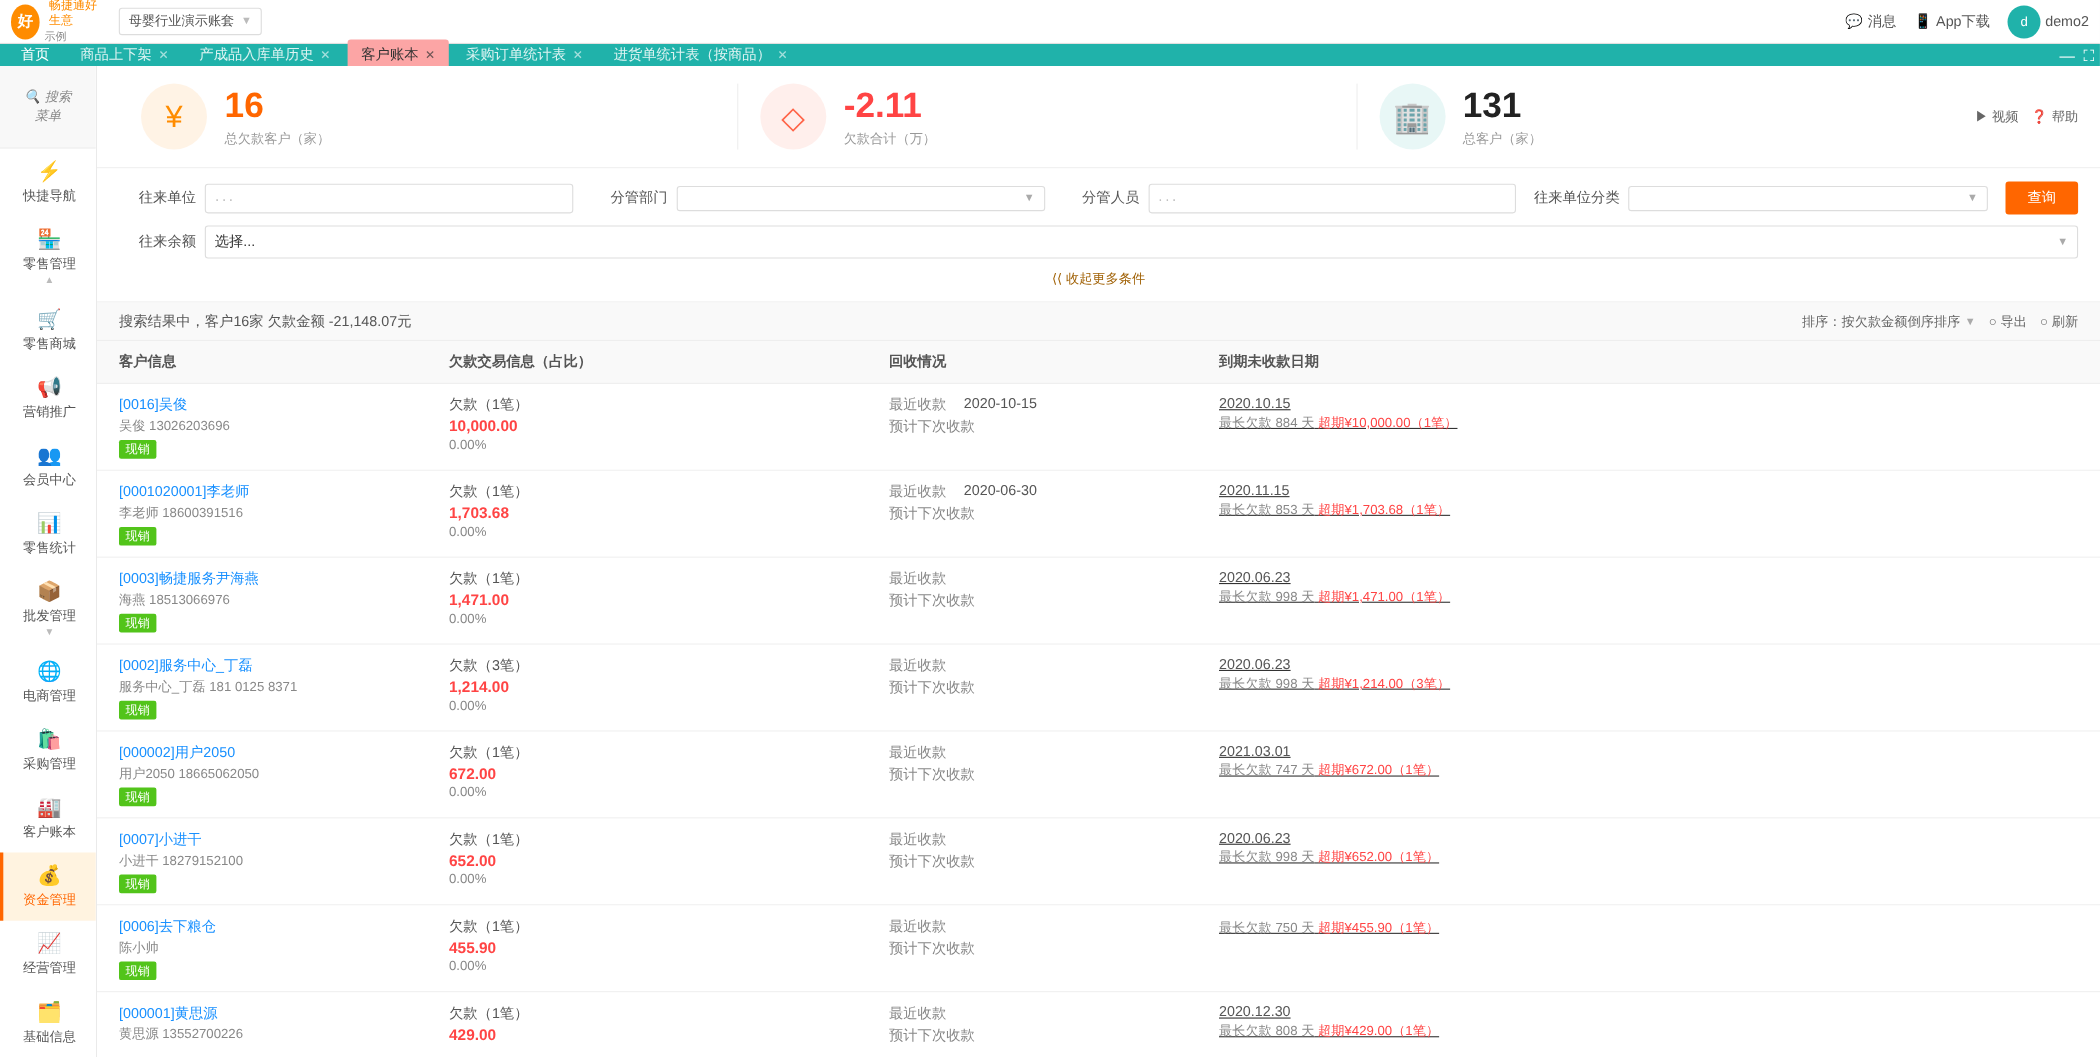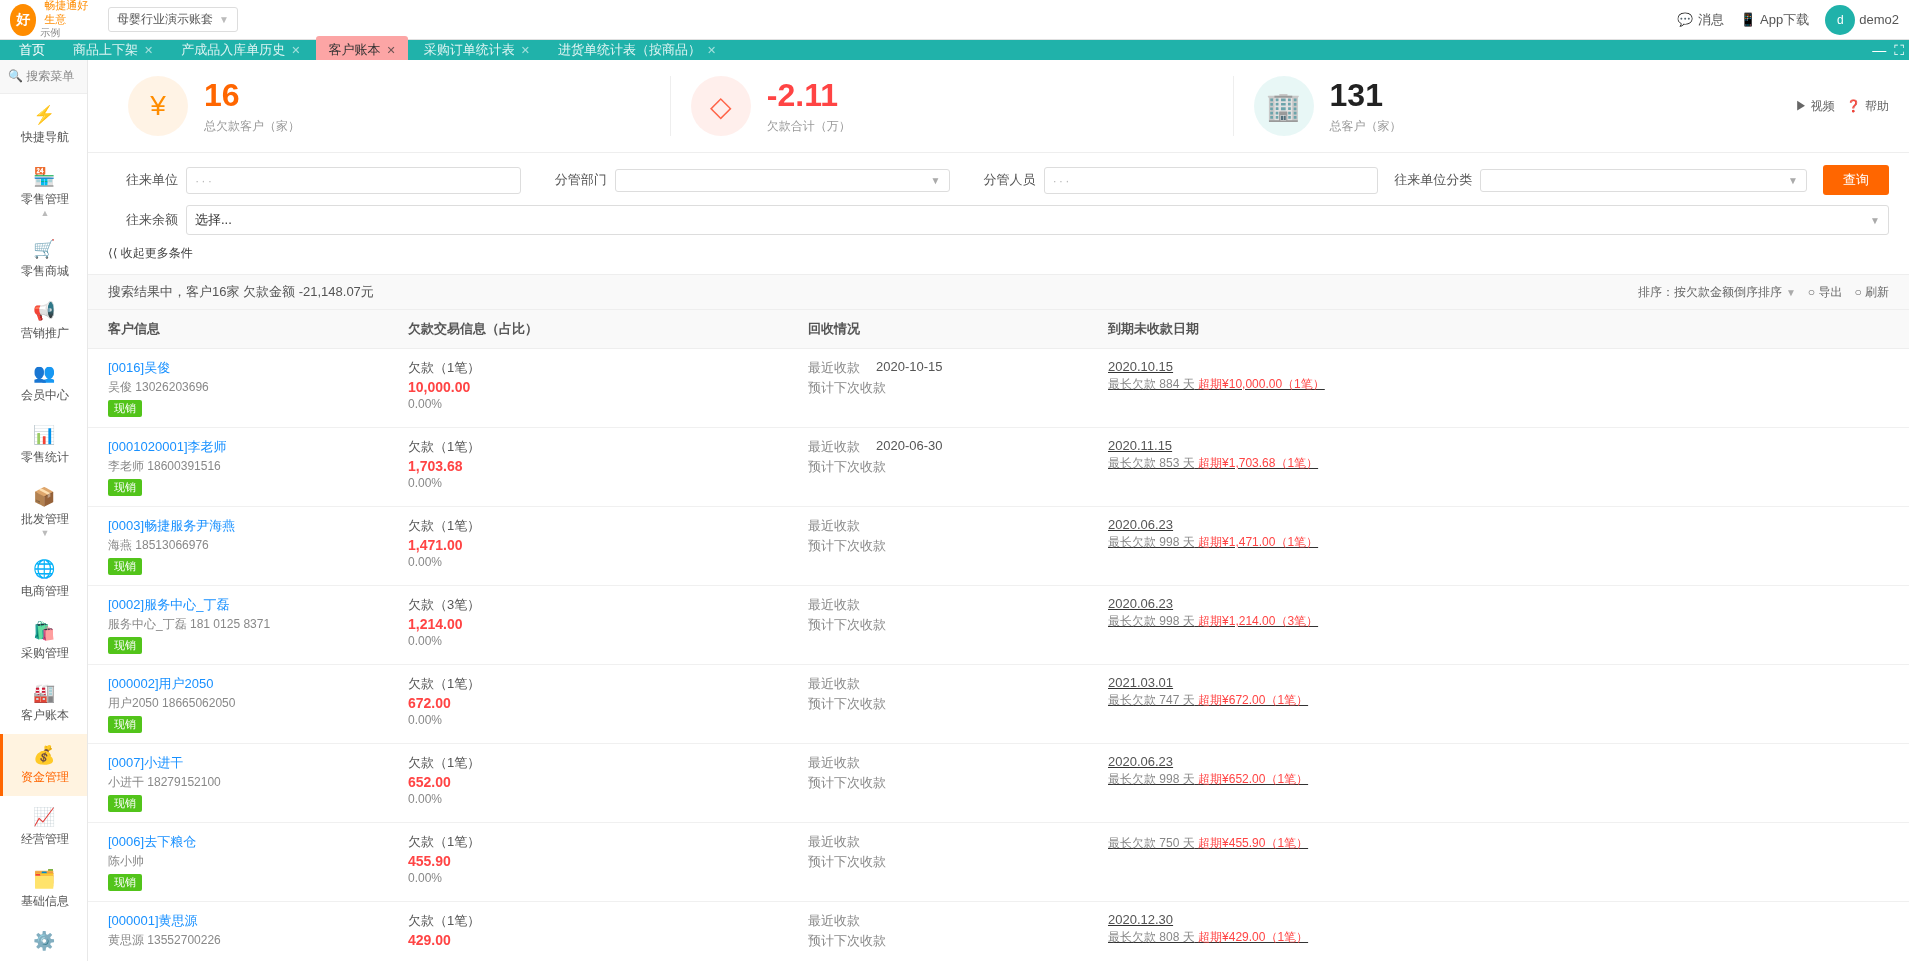--- a/index.html
+++ b/index.html
@@ -26,21 +26,21 @@
     .tab-actions { display: flex; align-items: center; gap: 8px; color: white; font-size: 16px; cursor: pointer; }
 
     
     .main-content { display: flex; flex: 1; overflow: hidden; }
 
     
     .sidebar { width: 88px; min-width: 88px; background: #fff; border-right: 1px solid #e8e8e8; display: flex; flex-direction: column; overflow-y: auto; }
     .sidebar-item { display: flex; flex-direction: column; align-items: center; padding: 10px 5px; cursor: pointer; color: #555; font-size: 12px; border-left: 3px solid transparent; }
     .sidebar-item.active { background: #fff3e0; color: #ff6600; border-left-color: #ff6600; }
     .sidebar-item .si-icon { font-size: 18px; margin-bottom: 3px; }
-    .sidebar-quick { background: #f8f8f8; border-bottom: 1px solid #eee; padding: 8px; font-size: 12px; color: #888; cursor: pointer; }
+    .sidebar-quick { background: #f8f8f8; border-bottom: 1px solid #eee; padding: 20px; text-align: center; font-size: 12px; color: #888; cursor: pointer; font-style: italic; }
 
     
     .content-area { flex: 1; overflow: auto; background: #f5f5f5; }
     .content-header { background: white; display: flex; align-items: center; padding: 16px 20px; border-bottom: 1px solid #eee; }
     .stat-card { display: flex; align-items: center; flex: 1; padding: 0 20px; }
     .stat-card + .stat-card { border-left: 1px solid #eee; }
     .stat-icon { width: 60px; height: 60px; border-radius: 50%; display: flex; align-items: center; justify-content: center; font-size: 28px; margin-right: 16px; }
     .stat-icon.orange { background: rgba(255,140,0,0.1); color: #ff8c00; }
     .stat-icon.red { background: rgba(255,99,71,0.1); color: #ff6347; }
     .stat-icon.blue { background: rgba(32,178,170,0.1); color: #20b2aa; }
@@ -53,21 +53,21 @@
 
     
     .filter-area { background: white; padding: 12px 20px; border-bottom: 1px solid #eee; }
     .filter-row { display: flex; align-items: center; gap: 16px; margin-bottom: 10px; }
     .filter-item { display: flex; align-items: center; gap: 8px; flex: 1; }
     .filter-label { font-size: 13px; color: #555; white-space: nowrap; min-width: 70px; text-align: right; }
     .filter-input { flex: 1; border: 1px solid #ddd; border-radius: 3px; padding: 5px 8px; font-size: 13px; color: #333; display: flex; align-items: center; justify-content: space-between; min-width: 120px; cursor: pointer; }
     .filter-input .dots { color: #bbb; letter-spacing: 2px; }
     .filter-select { flex: 1; border: 1px solid #ddd; border-radius: 3px; padding: 5px 8px; font-size: 13px; color: #333; display: flex; align-items: center; justify-content: space-between; min-width: 120px; cursor: pointer; }
     .search-btn { background: #ff6600; color: white; border: none; border-radius: 3px; padding: 6px 20px; font-size: 13px; cursor: pointer; white-space: nowrap; }
-    .collapse-row { text-align: left; color: #404040; font-size: 12px; cursor: pointer; margin-top: 4px; }
+    .collapse-row { text-align: center; color: #a16207; font-size: 12px; cursor: pointer; margin-top: 4px; }
 
     
     .result-bar { background: #f9f9f9; padding: 8px 20px; border-bottom: 1px solid #eee; display: flex; align-items: center; justify-content: space-between; font-size: 13px; }
     .result-info { color: #555; }
     .result-actions { display: flex; align-items: center; gap: 12px; font-size: 12px; color: #666; }
     .sort-select { display: flex; align-items: center; gap: 4px; cursor: pointer; }
 
     
     .table-container { background: white; margin: 0; }
     .table-header { display: grid; grid-template-columns: 300px 400px 300px 1fr; padding: 10px 20px; background: #f9f9f9; border-bottom: 1px solid #eee; font-size: 13px; font-weight: bold; color: #555; }

